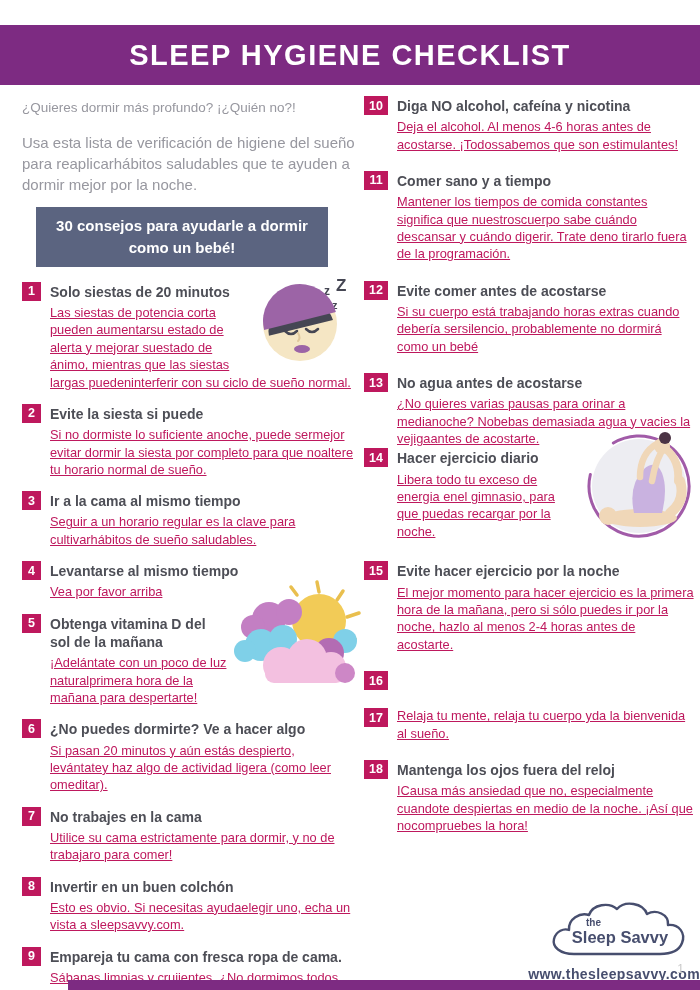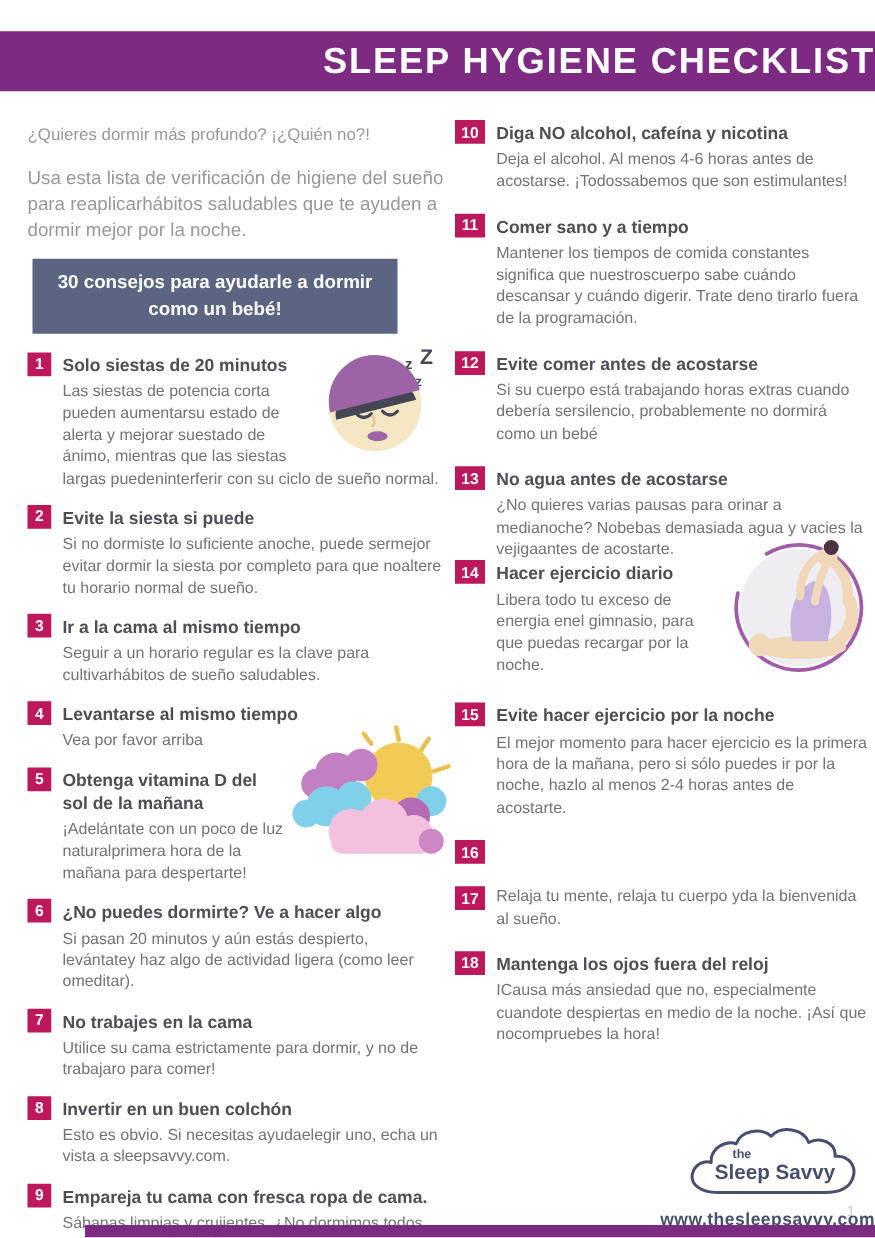--- a/index.html
+++ b/index.html
@@ -1,48 +1,48 @@
 <!DOCTYPE html>
 <html><head>
 <meta charset="utf-8">
 <style>
   html,body{margin:0;padding:0;}
   body{
     width:700px;height:990px;position:relative;background:#ffffff;
     font-family:"Liberation Sans",sans-serif;overflow:hidden;
   }
   .header-bar{
-    position:absolute;top:25px;left:0;width:700px;height:48px;
-    background:#7d2b82;display:flex;align-items:center;justify-content:flex-end;
+    position:absolute;top:25px;left:0;width:700px;height:60px;
+    background:#7d2b82;display:flex;align-items:center;justify-content:center;
   }
   .header-bar .title{
     color:#ffffff;font-size:29px;font-weight:bold;letter-spacing:1.5px;margin:0;
   }
   .col{position:absolute;top:95px;}
   .col-left{left:22px;width:334px;}
   .col-right{left:364px;width:330px;}
   .intro-q{color:#97979f;font-size:13.5px;margin:4px 0 16px 0;line-height:1.35;}
   .intro-desc{color:#97979f;font-size:15px;line-height:1.38;margin:0 0 12px 0;}
   .banner-box{
     background:#5b6480;color:#ffffff;font-weight:bold;font-size:15px;
     text-align:center;line-height:1.45;padding:8px 10px;width:272px;
-    margin:12px 0 14px 4px;
+    margin:12px 0 14px 14px;
   }
   .item{display:flex;align-items:flex-start;margin-bottom:12px;}
   .badge{
     flex:none;background:#be185d;color:#ffffff;font-weight:bold;font-size:12.5px;
     width:19px;height:19px;display:flex;align-items:center;justify-content:center;
     margin:1px 9px 0 0;
   }
   .badge.wide{width:24px;}
   .item-content{flex:1;min-width:0;}
   .item-title{
     color:#4d4e56;font-weight:bold;font-size:14px;line-height:1.3;margin:2px 0 3px 0;
   }
-  .item-body{color:#737373;font-size:12.8px;line-height:1.36;}
+  .item-body{color:#be185d;font-size:12.8px;line-height:1.36;text-decoration:underline;}
   .illu{border:0;}
   .illu-face{float:right;margin:-8px -6px 2px 6px;}
   .illu-clouds{float:right;margin:-36px -12px 0 4px;}
   .illu-yoga{float:right;margin:-18px -8px 0 6px;}
   .footer{position:absolute;top:898px;left:0;width:700px;text-align:right;}
   .footer-url{
     color:#474e6e;font-weight:bold;font-size:14px;letter-spacing:0.4px;
     margin-top:2px;text-decoration:none;display:inline-block;
   }
   .page-num{

